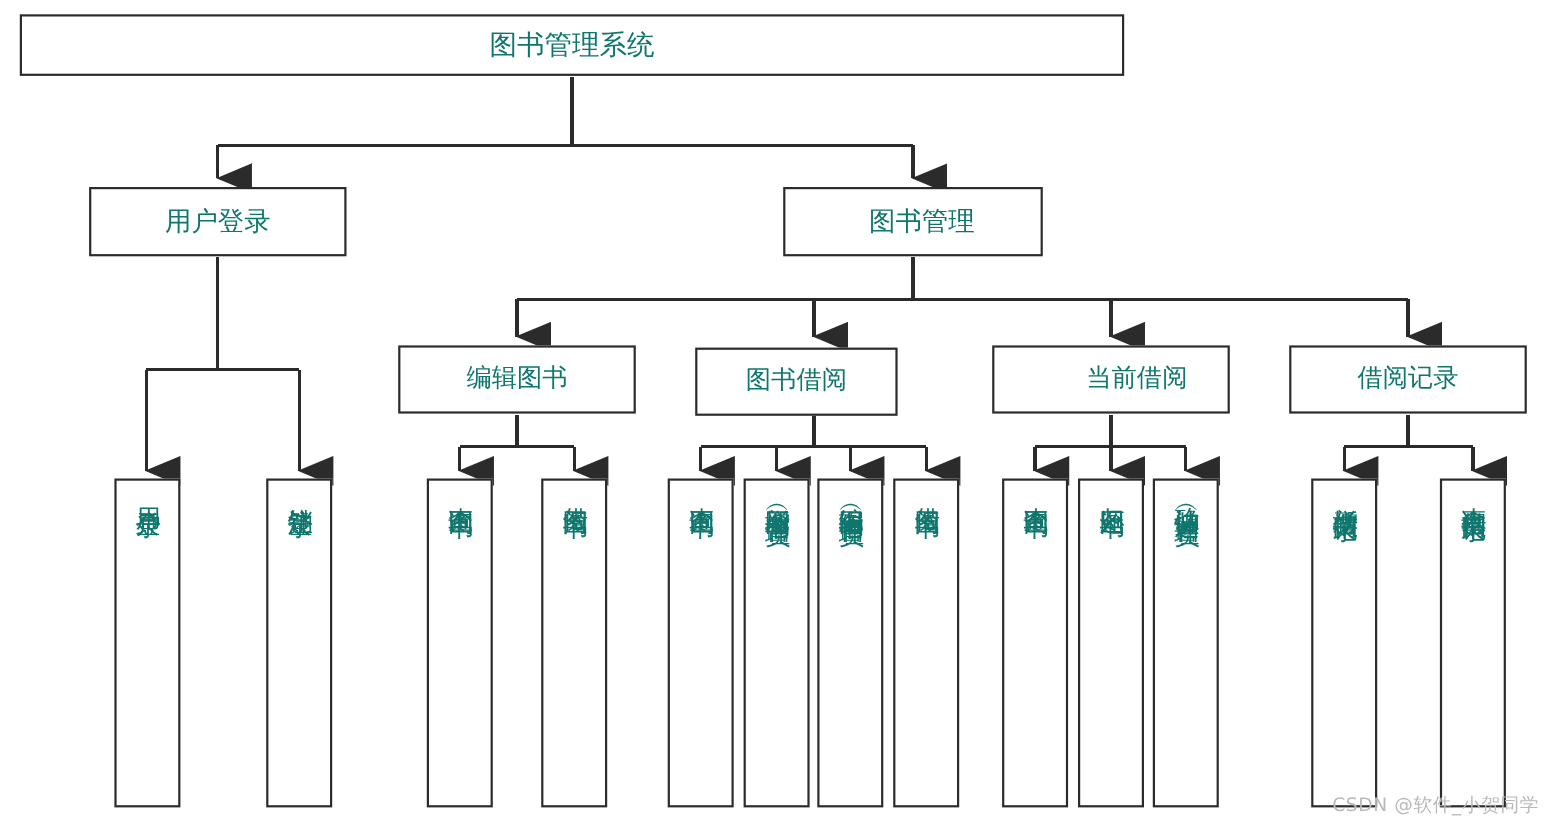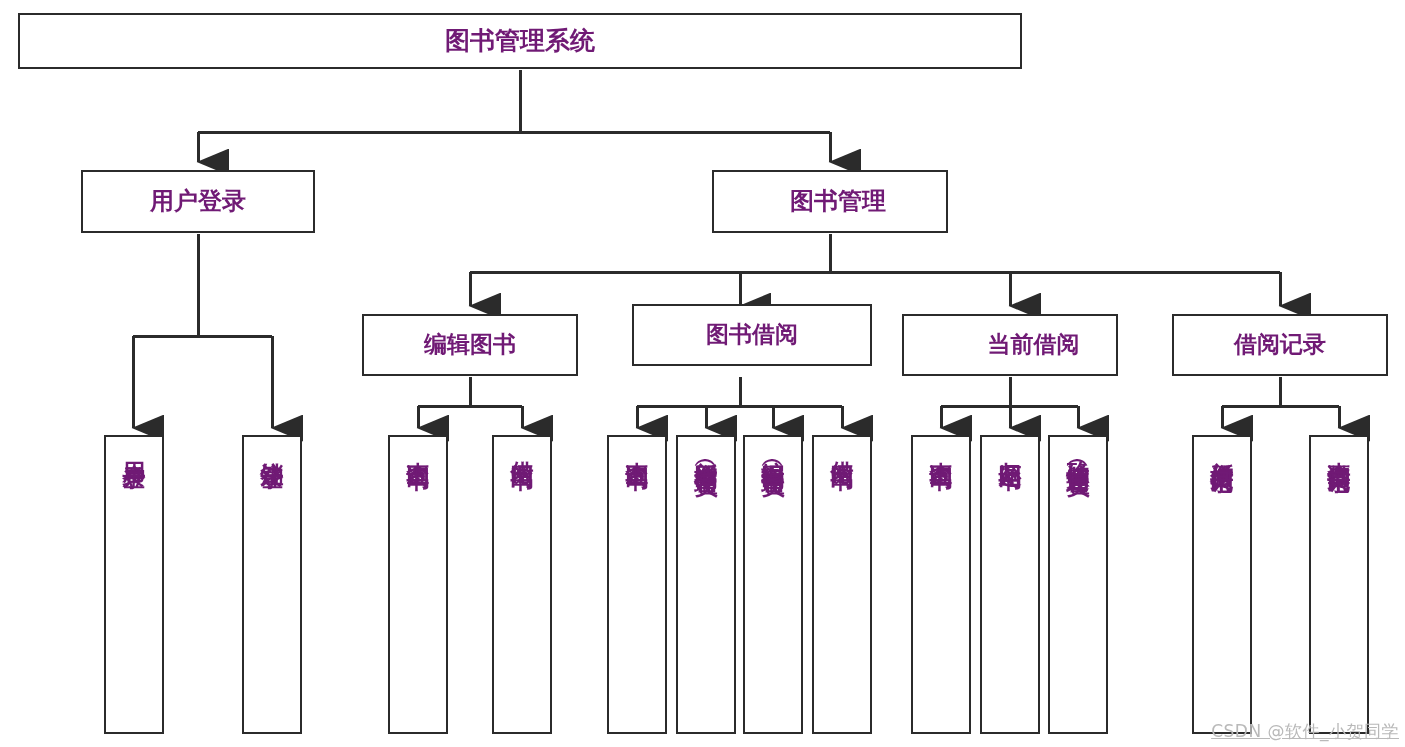--- a/index.html
+++ b/index.html
@@ -15,22 +15,21 @@
   svg#tree{position:absolute;left:0;top:0;width:1405px;height:747px;}
 
   .node{
     position:absolute;
     box-sizing:border-box;
     background:#ffffff;
     border:2px solid #2b2b2b;
     display:flex;
     align-items:center;
     justify-content:center;
-    color:#701a75;
-    font-weight:bold;
+    color:#0f766e;
   }
   .node-label{
     display:block;
     text-align:center;
     line-height:1.18;
     white-space:pre;
   }
   .level-1 .node-label{font-size:25px;}
   .level-2 .node-label{font-size:24px;}
   .level-3 .node-label{font-size:23px;}
@@ -50,21 +49,20 @@
 
   .watermark{
     position:absolute;
     right:6px;
     bottom:4px;
     font-size:17px;
     color:#b9b9b9;
     letter-spacing:0.5px;
     white-space:nowrap;
     pointer-events:none;
-    text-decoration:underline;
   }
 </style>
 </head>
 <body>
 
 <div id="diagram-root">
 
   <svg id="tree" viewBox="0 0 1405 747" xmlns="http://www.w3.org/2000/svg">
     <defs>
       <marker id="arrow" viewBox="0 0 10 12" refX="5" refY="11.5" markerWidth="9" markerHeight="11" orient="auto-start-reverse">
@@ -126,21 +124,21 @@
   </div>
 
   <div class="node level-2" style="left:712px;top:170px;width:236px;height:63px;padding-left:16px;">
     <span class="node-label">图书管理</span>
   </div>
 
   <div class="node level-3" style="left:362px;top:314px;width:216px;height:62px;">
     <span class="node-label">编辑图书</span>
   </div>
 
-  <div class="node level-3" style="left:632px;top:304px;width:240px;height:62px;">
+  <div class="node level-3" style="left:632px;top:316px;width:184px;height:62px;">
     <span class="node-label">图书借阅</span>
   </div>
 
   <div class="node level-3" style="left:902px;top:314px;width:216px;height:62px;padding-left:47px;">
     <span class="node-label">当前借阅</span>
   </div>
 
   <div class="node level-3" style="left:1172px;top:314px;width:216px;height:62px;">
     <span class="node-label">借阅记录</span>
   </div>

